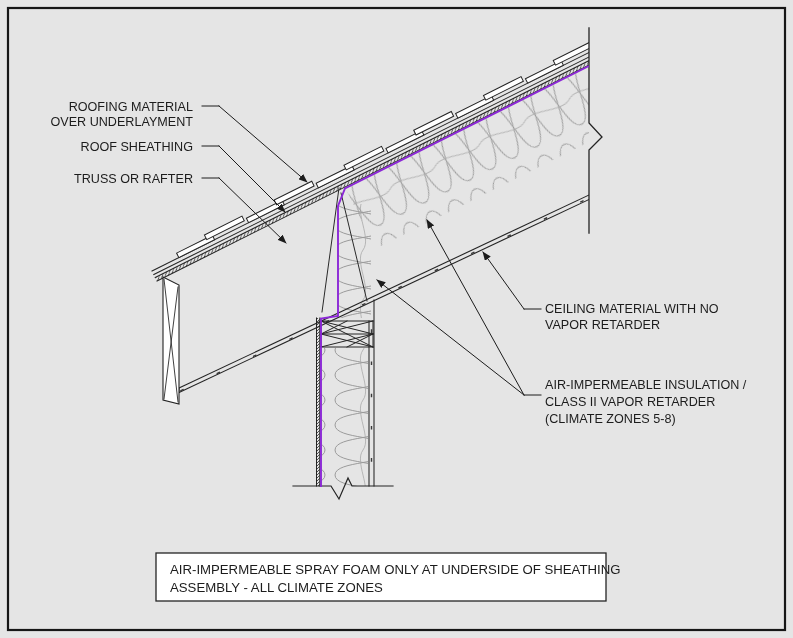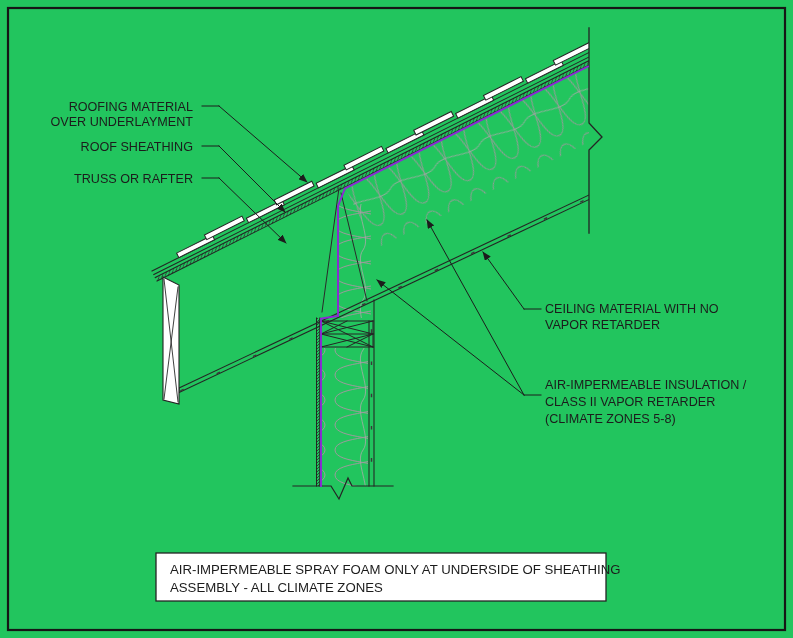--- a/index.html
+++ b/index.html
@@ -1,17 +1,17 @@
 <!DOCTYPE html>
 <html><head>
 <meta charset="utf-8">
 <style>
   html,body{margin:0;padding:0;background:#ffffff;}
   #stage{
-    position:relative;width:793px;height:638px;background:#22c55e;
+    position:relative;width:793px;height:638px;background:#e5e5e5;
     font-family:"Liberation Sans", sans-serif;overflow:hidden;
   }
   svg text{
     font-family:"Liberation Sans", sans-serif;
     fill:#1c1c1c;
   }
   .lbl{font-size:12.6px;letter-spacing:0px;}
   .cap{font-size:13.2px;}
 </style>
 </head>

